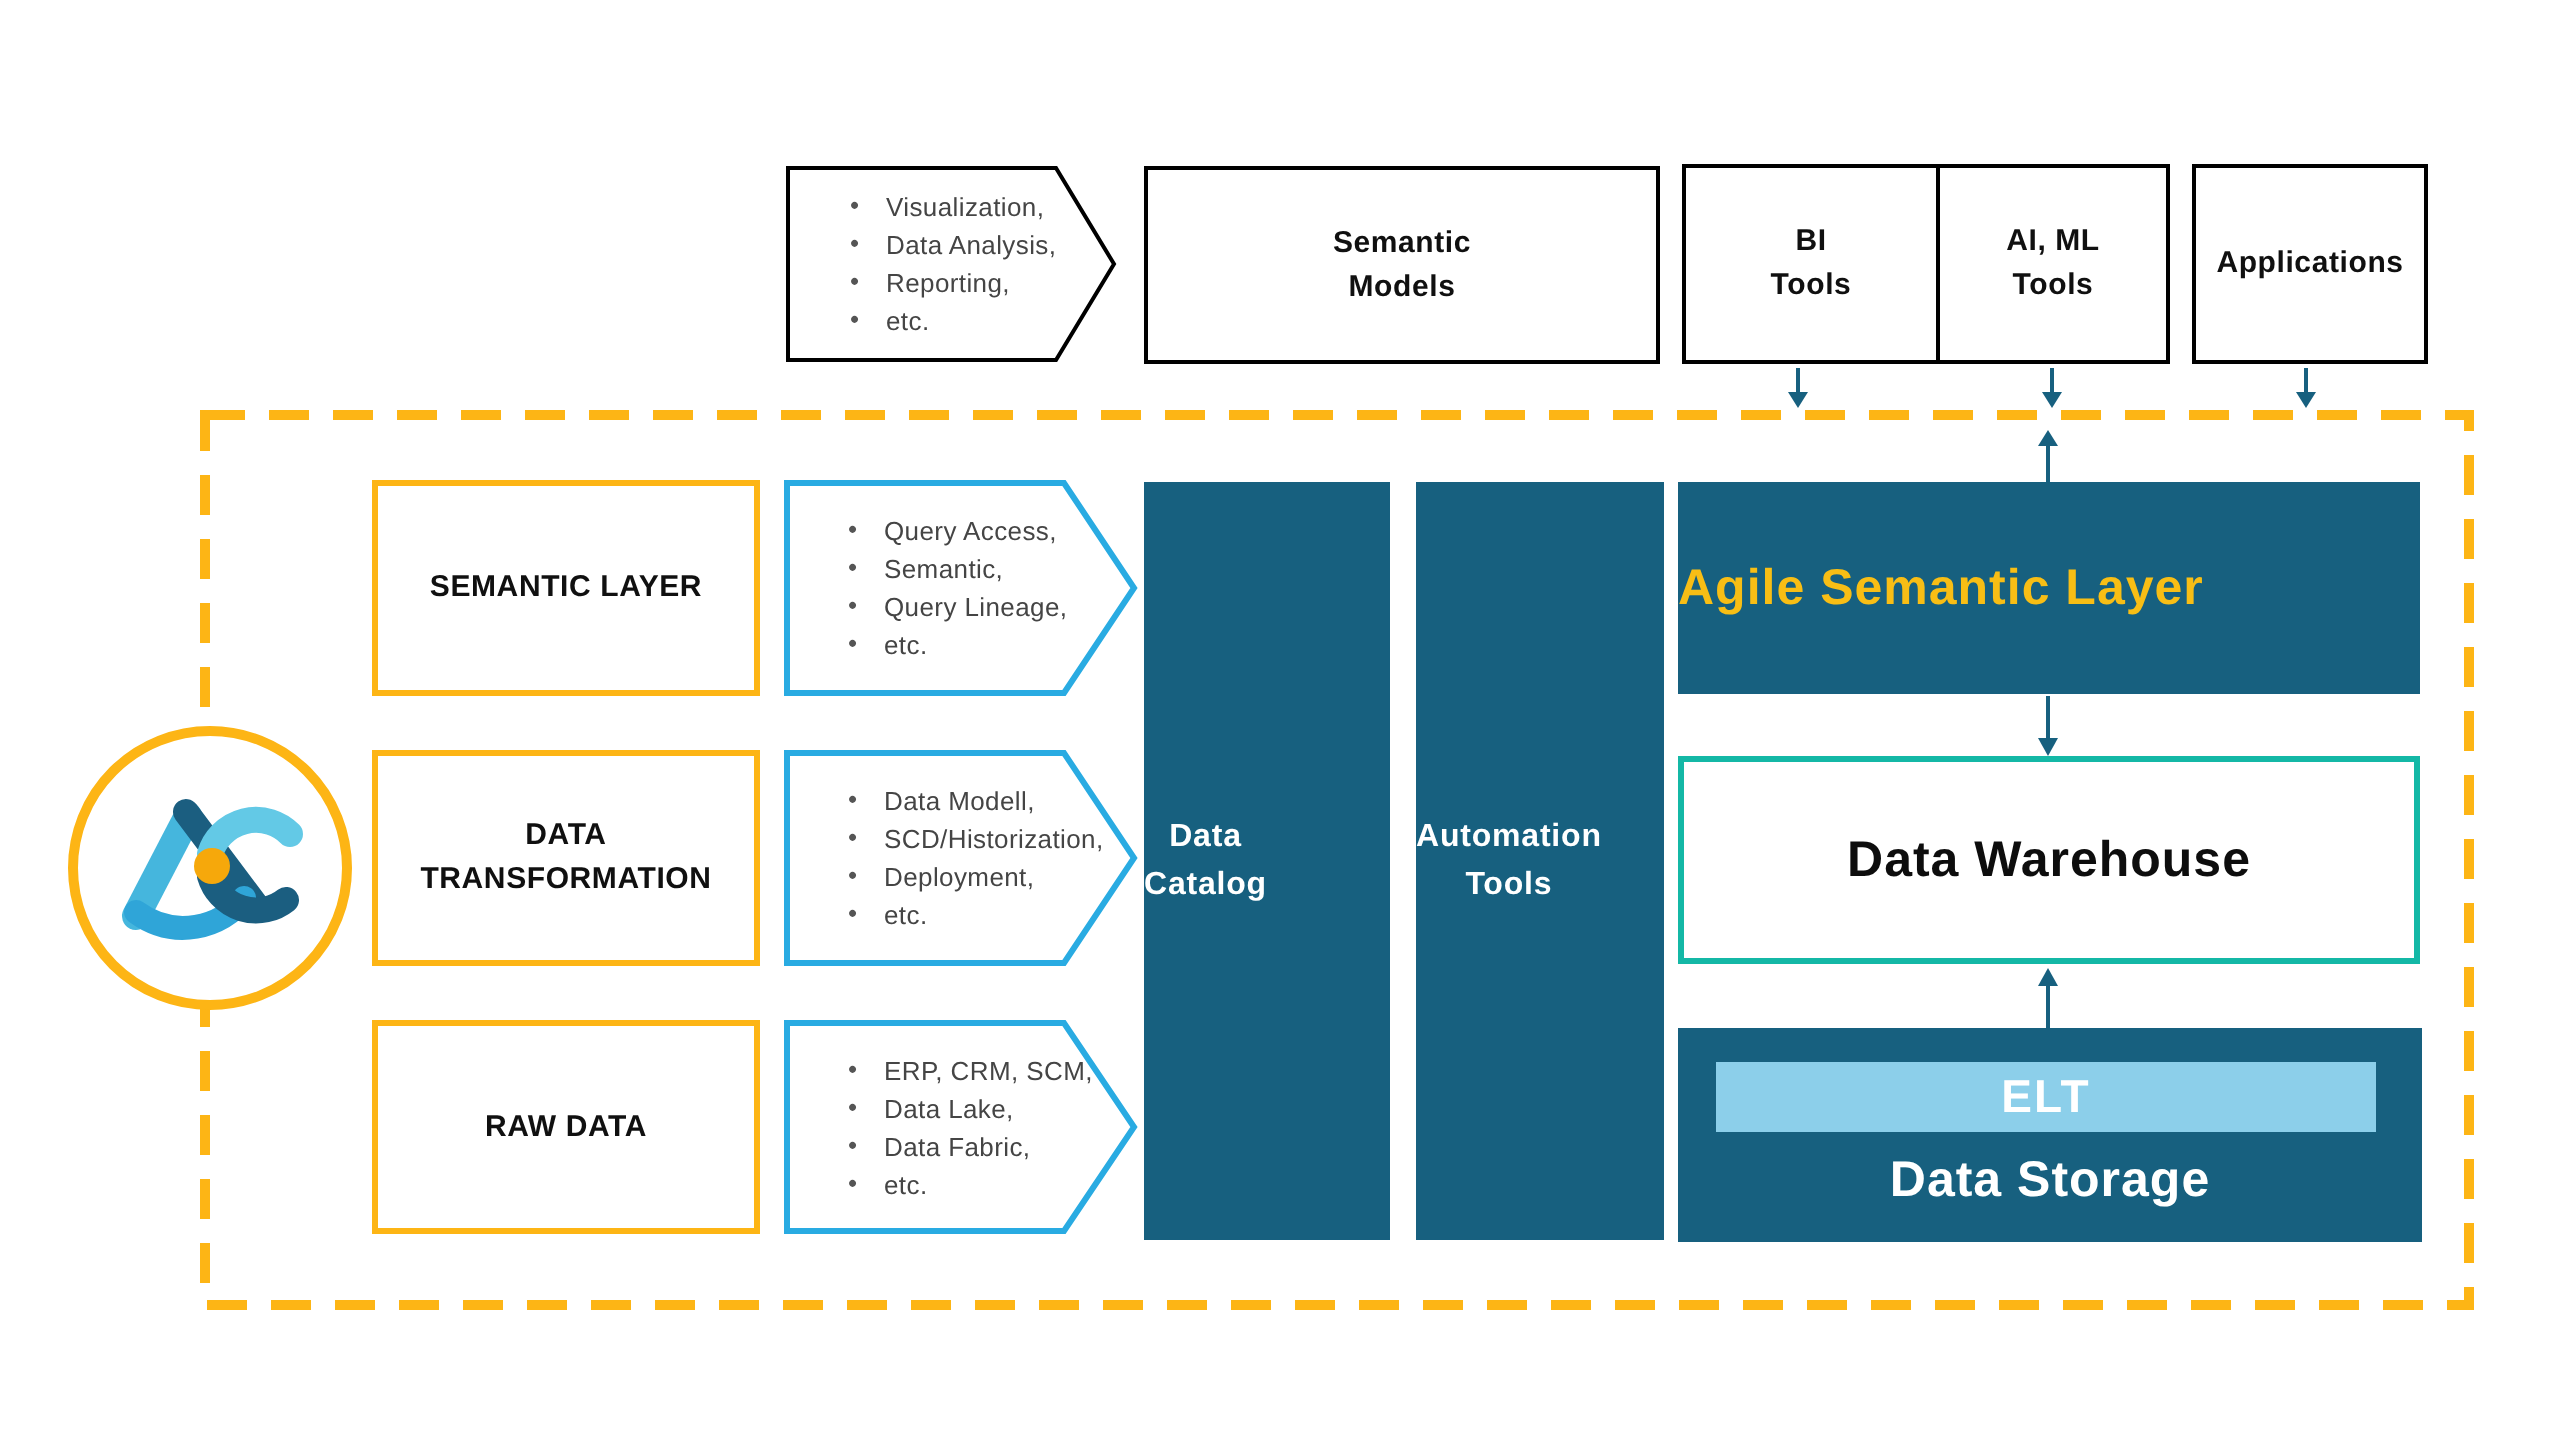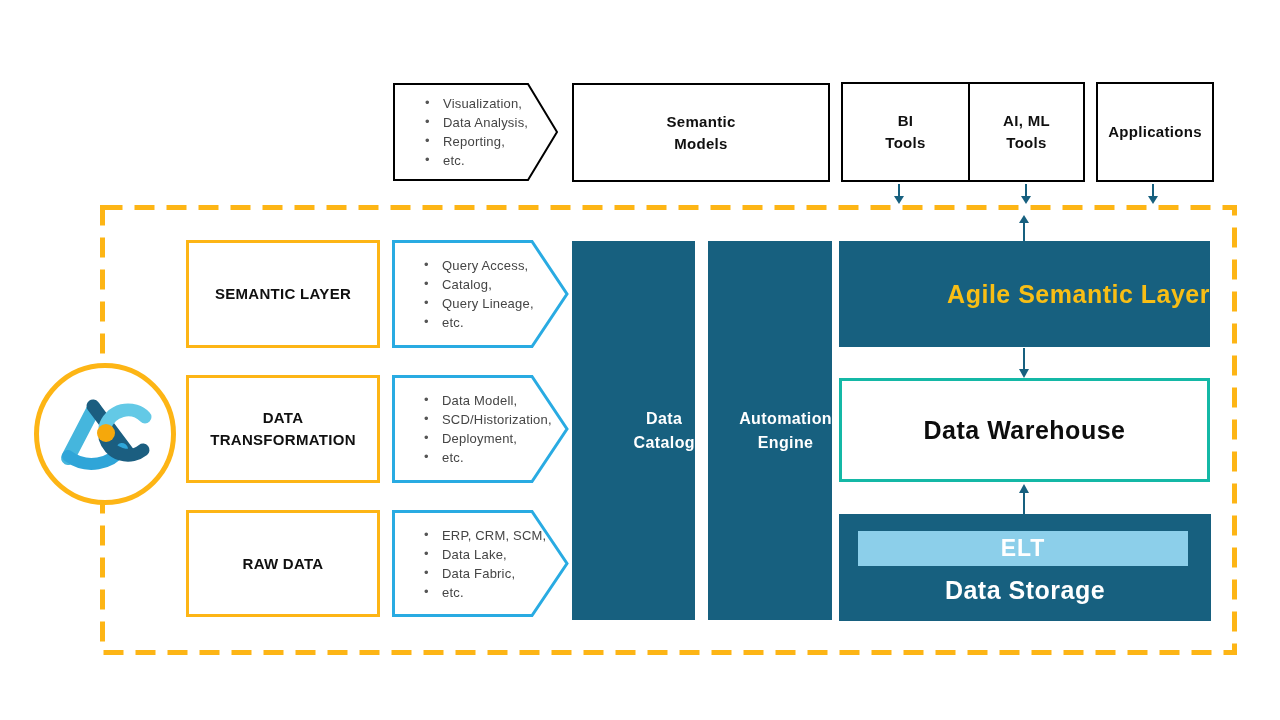--- a/index.html
+++ b/index.html
@@ -22,21 +22,21 @@
   .chev svg.shape{position:absolute;left:0;top:0;}
   .bullets{
     position:relative;list-style:none;margin:0;padding:0 0 0 32px;
     color:#454545;font-size:13px;line-height:19px;letter-spacing:.2px;
   }
   .bullets li{position:relative;padding-left:18px;}
   .bullets li::before{content:"\2022";position:absolute;left:0;top:-1px;color:#555;font-size:13px;}
   
   .teal{
     position:absolute;background:#17607F;color:#fff;
-    display:flex;align-items:center;justify-content:flex-end;text-align:center;box-sizing:border-box;
+    display:flex;align-items:center;justify-content:flex-start;text-align:center;box-sizing:border-box;
   }
   .pillar-label{font-weight:bold;font-size:16px;line-height:24px;white-space:pre-line;letter-spacing:.4px;}
   .big-label{font-weight:bold;font-size:25px;letter-spacing:.5px;}
   .agile-label{color:#F8BE15;}
   .dw-box{
     position:absolute;background:#fff;border:3px solid #14b8a6;box-sizing:border-box;
     display:flex;align-items:center;justify-content:center;
   }
   .dw-label{font-weight:bold;font-size:25px;color:#0d0d0d;letter-spacing:.5px;}
   .elt-bar{
@@ -117,21 +117,21 @@
   <div class="box ybox z2" style="left:186px;top:510px;width:194px;height:107px;">
     <span class="label">RAW DATA</span>
   </div>
 
   <div class="chev z2" style="left:392px;top:240px;width:177px;height:108px;">
     <svg class="shape" width="177" height="108">
       <polygon points="1.5,1.5 140,1.5 175,54 140,106.5 1.5,106.5" fill="#ffffff" stroke="#29ABE2" stroke-width="3"></polygon>
     </svg>
     <ul class="bullets">
         <li>Query Access,</li>
-        <li>Catalog,</li>
+        <li>Semantic,</li>
         <li>Query Lineage,</li>
         <li>etc.</li>
       </ul>
   </div>
 
   <div class="chev z2" style="left:392px;top:375px;width:177px;height:108px;">
     <svg class="shape" width="177" height="108">
       <polygon points="1.5,1.5 140,1.5 175,54 140,106.5 1.5,106.5" fill="#ffffff" stroke="#29ABE2" stroke-width="3"></polygon>
     </svg>
     <ul class="bullets">
@@ -153,21 +153,21 @@
         <li>etc.</li>
       </ul>
   </div>
 
   <div class="teal z2" style="left:572px;top:241px;width:123px;height:379px;">
     <span class="pillar-label">Data
 Catalog</span>
   </div>
   <div class="teal z2" style="left:708px;top:241px;width:124px;height:379px;">
     <span class="pillar-label">Automation
-Engine</span>
+Tools</span>
   </div>
 
   <div class="teal z2" style="left:839px;top:241px;width:371px;height:106px;">
     <span class="big-label agile-label">Agile Semantic Layer</span>
   </div>
 
   <div class="dw-box z2" style="left:839px;top:378px;width:371px;height:104px;">
     <span class="dw-label">Data Warehouse</span>
   </div>
 

